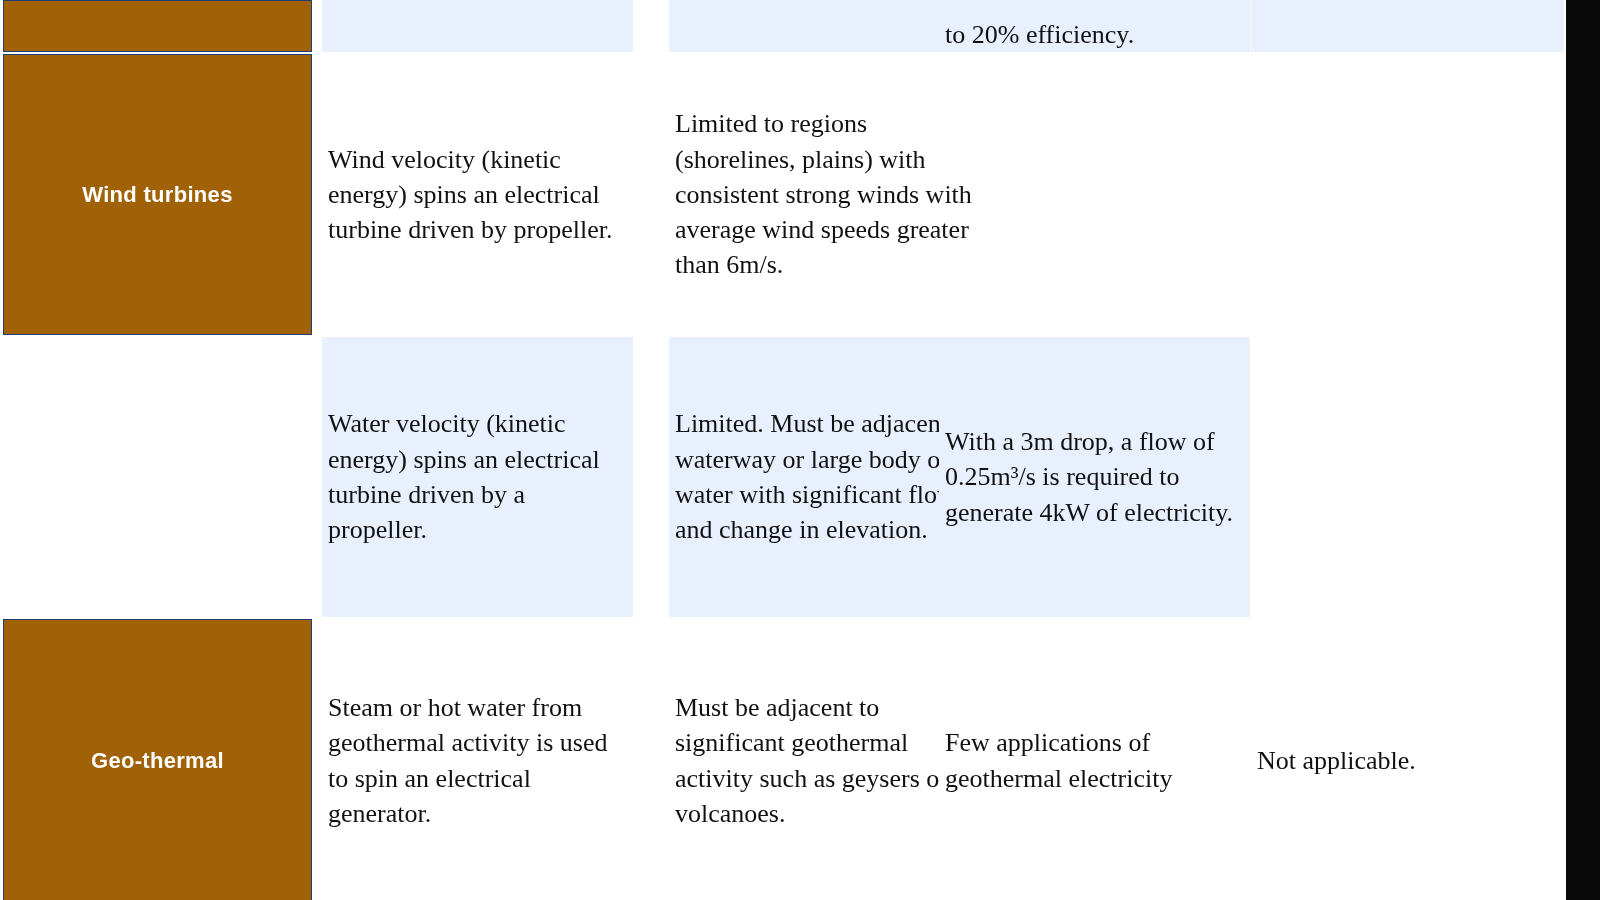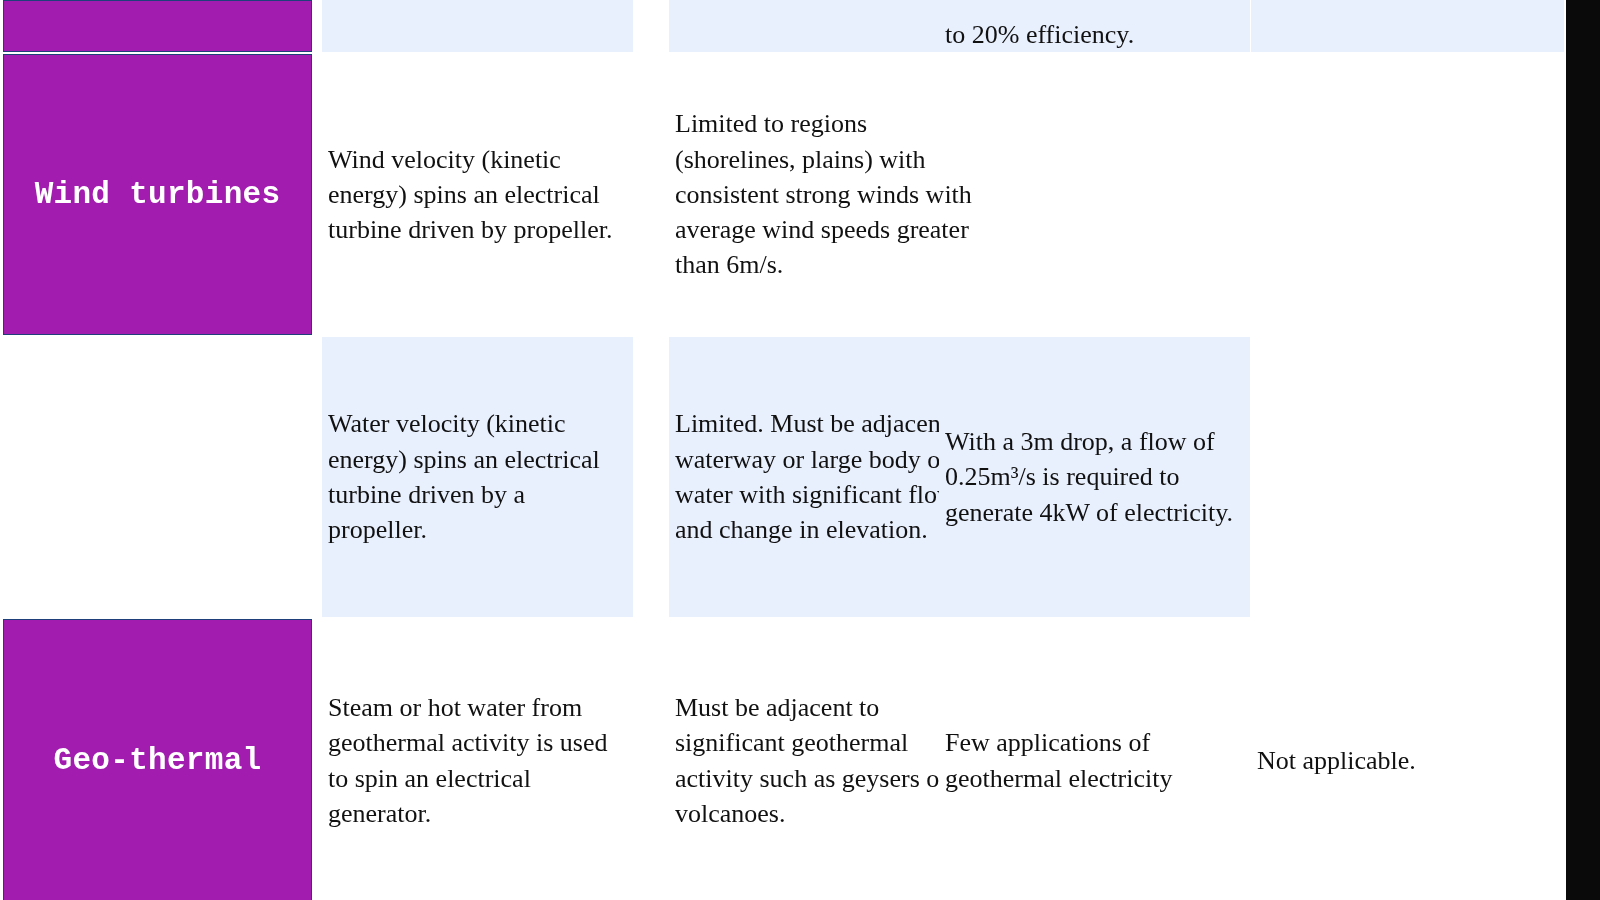--- a/index.html
+++ b/index.html
@@ -23,30 +23,30 @@
       position: absolute;
       left: 0;
       width: 1566px;
     }
     .head-cell {
       position: absolute;
       left: 3px;
       width: 309px;
       top: 0;
       bottom: 0;
-      background: #a21caf;
+      background: #a16207;
       border: 1px solid #1f3f7a;
       box-sizing: border-box;
       display: flex;
       align-items: center;
       justify-content: center;
       color: #ffffff;
-      font-family: Liberation Mono, monospace;
+      font-family: Liberation Sans, sans-serif;
       font-weight: bold;
-      font-size: 31px;
+      font-size: 22px;
       letter-spacing: 0.3px;
       text-align: center;
     }
     .cell {
       position: absolute;
       top: 0;
       bottom: 0;
       box-sizing: border-box;
       display: flex;
       align-items: center;

